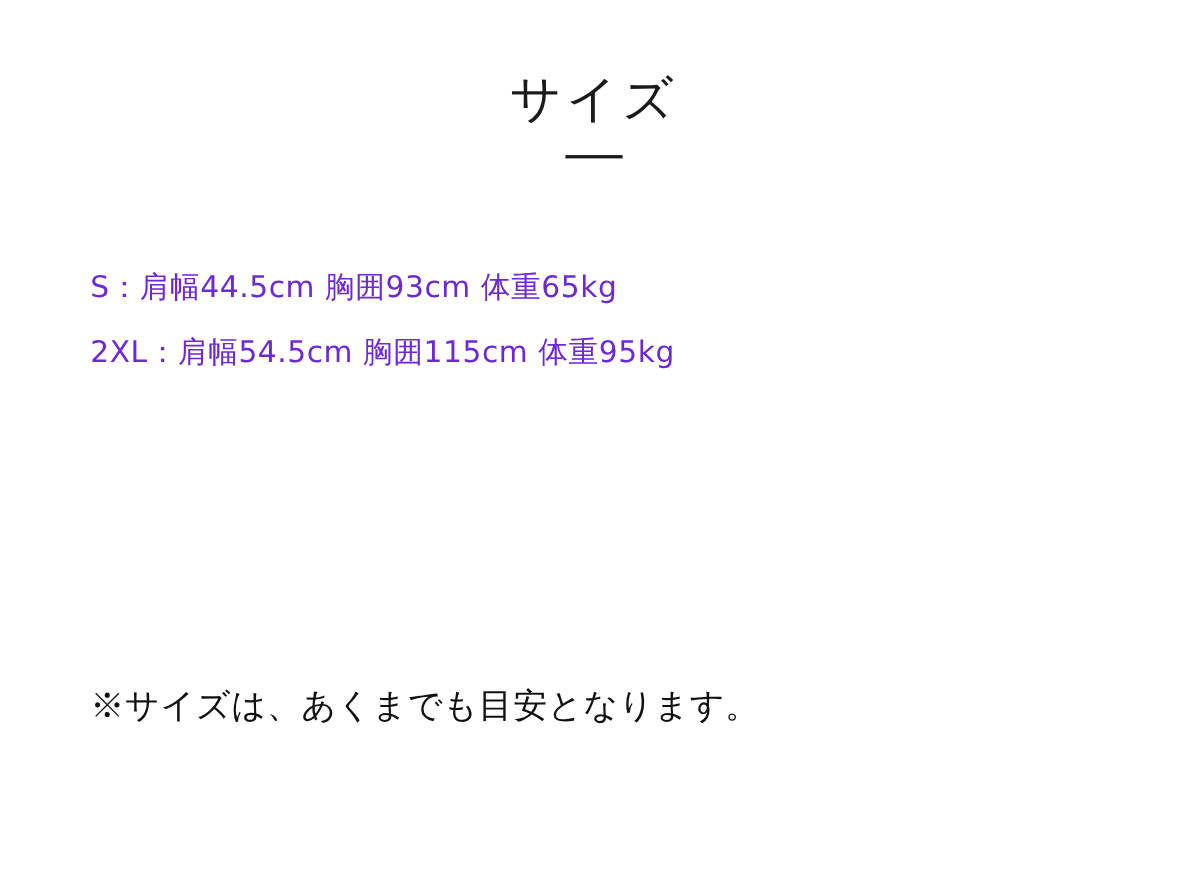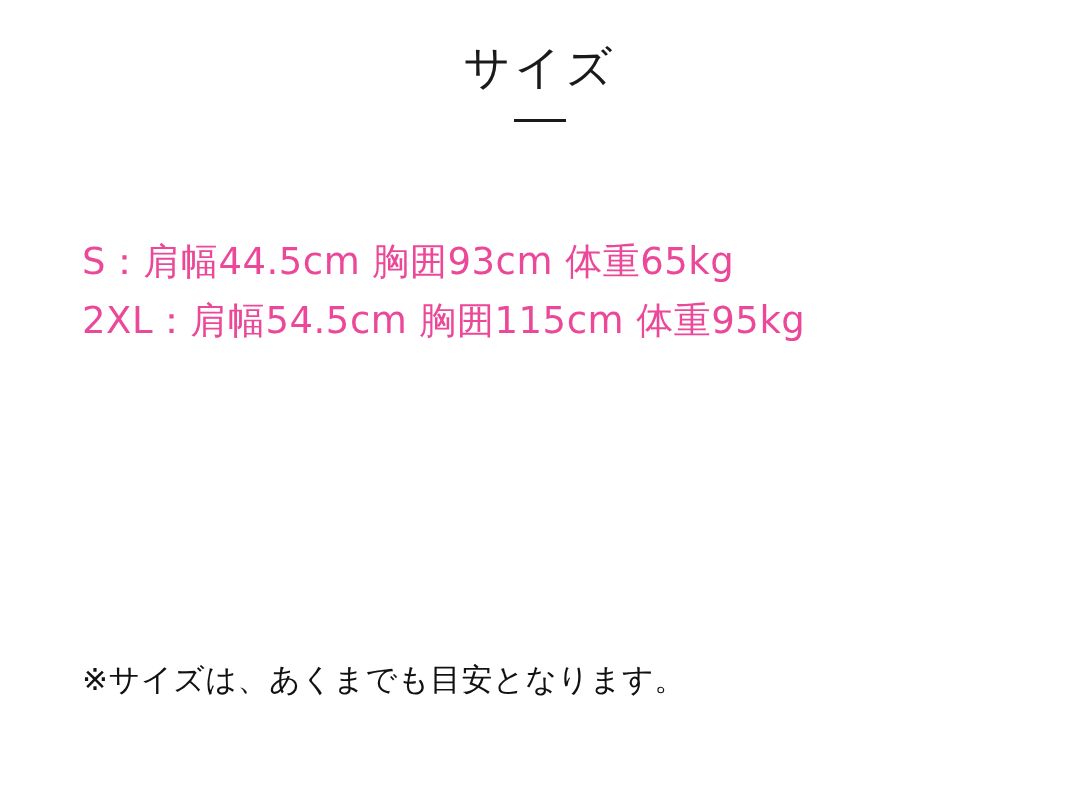--- a/index.html
+++ b/index.html
@@ -20,21 +20,21 @@
     height: 801px;
     box-sizing: border-box;
   }
   .title {
     text-align: center;
     font-size: 46px;
     font-weight: 400;
     letter-spacing: 4px;
     color: #1a1a1a;
     margin: 0;
-    padding-top: 40px;
+    padding-top: 62px;
     line-height: 1.2;
   }
   .divider-wrap {
     display: flex;
     justify-content: center;
     margin-top: 24px;
   }
   .divider {
     width: 52px;
     height: 3px;
@@ -43,34 +43,35 @@
   .size-list {
     margin: 0;
     padding: 0;
     list-style: none;
     position: absolute;
     left: 82px;
     top: 232px;
     right: 60px;
   }
   .size-list li {
-    font-size: 37px;
+    font-size: 27px;
     line-height: 59px;
     letter-spacing: 0.5px;
-    color: #ec4899;
+    color: #6d28d9;
     white-space: nowrap;
   }
   .note {
     position: absolute;
     left: 82px;
-    top: 659px;
+    top: 621px;
     font-size: 31px;
     letter-spacing: 0.5px;
     color: #111111;
     white-space: nowrap;
+    font-family: Liberation Serif, serif;
   }
 </style>
 </head>
 <body>
 
 <div class="page">
 
   <h1 class="title">サイズ</h1>
 
   <div class="divider-wrap">

